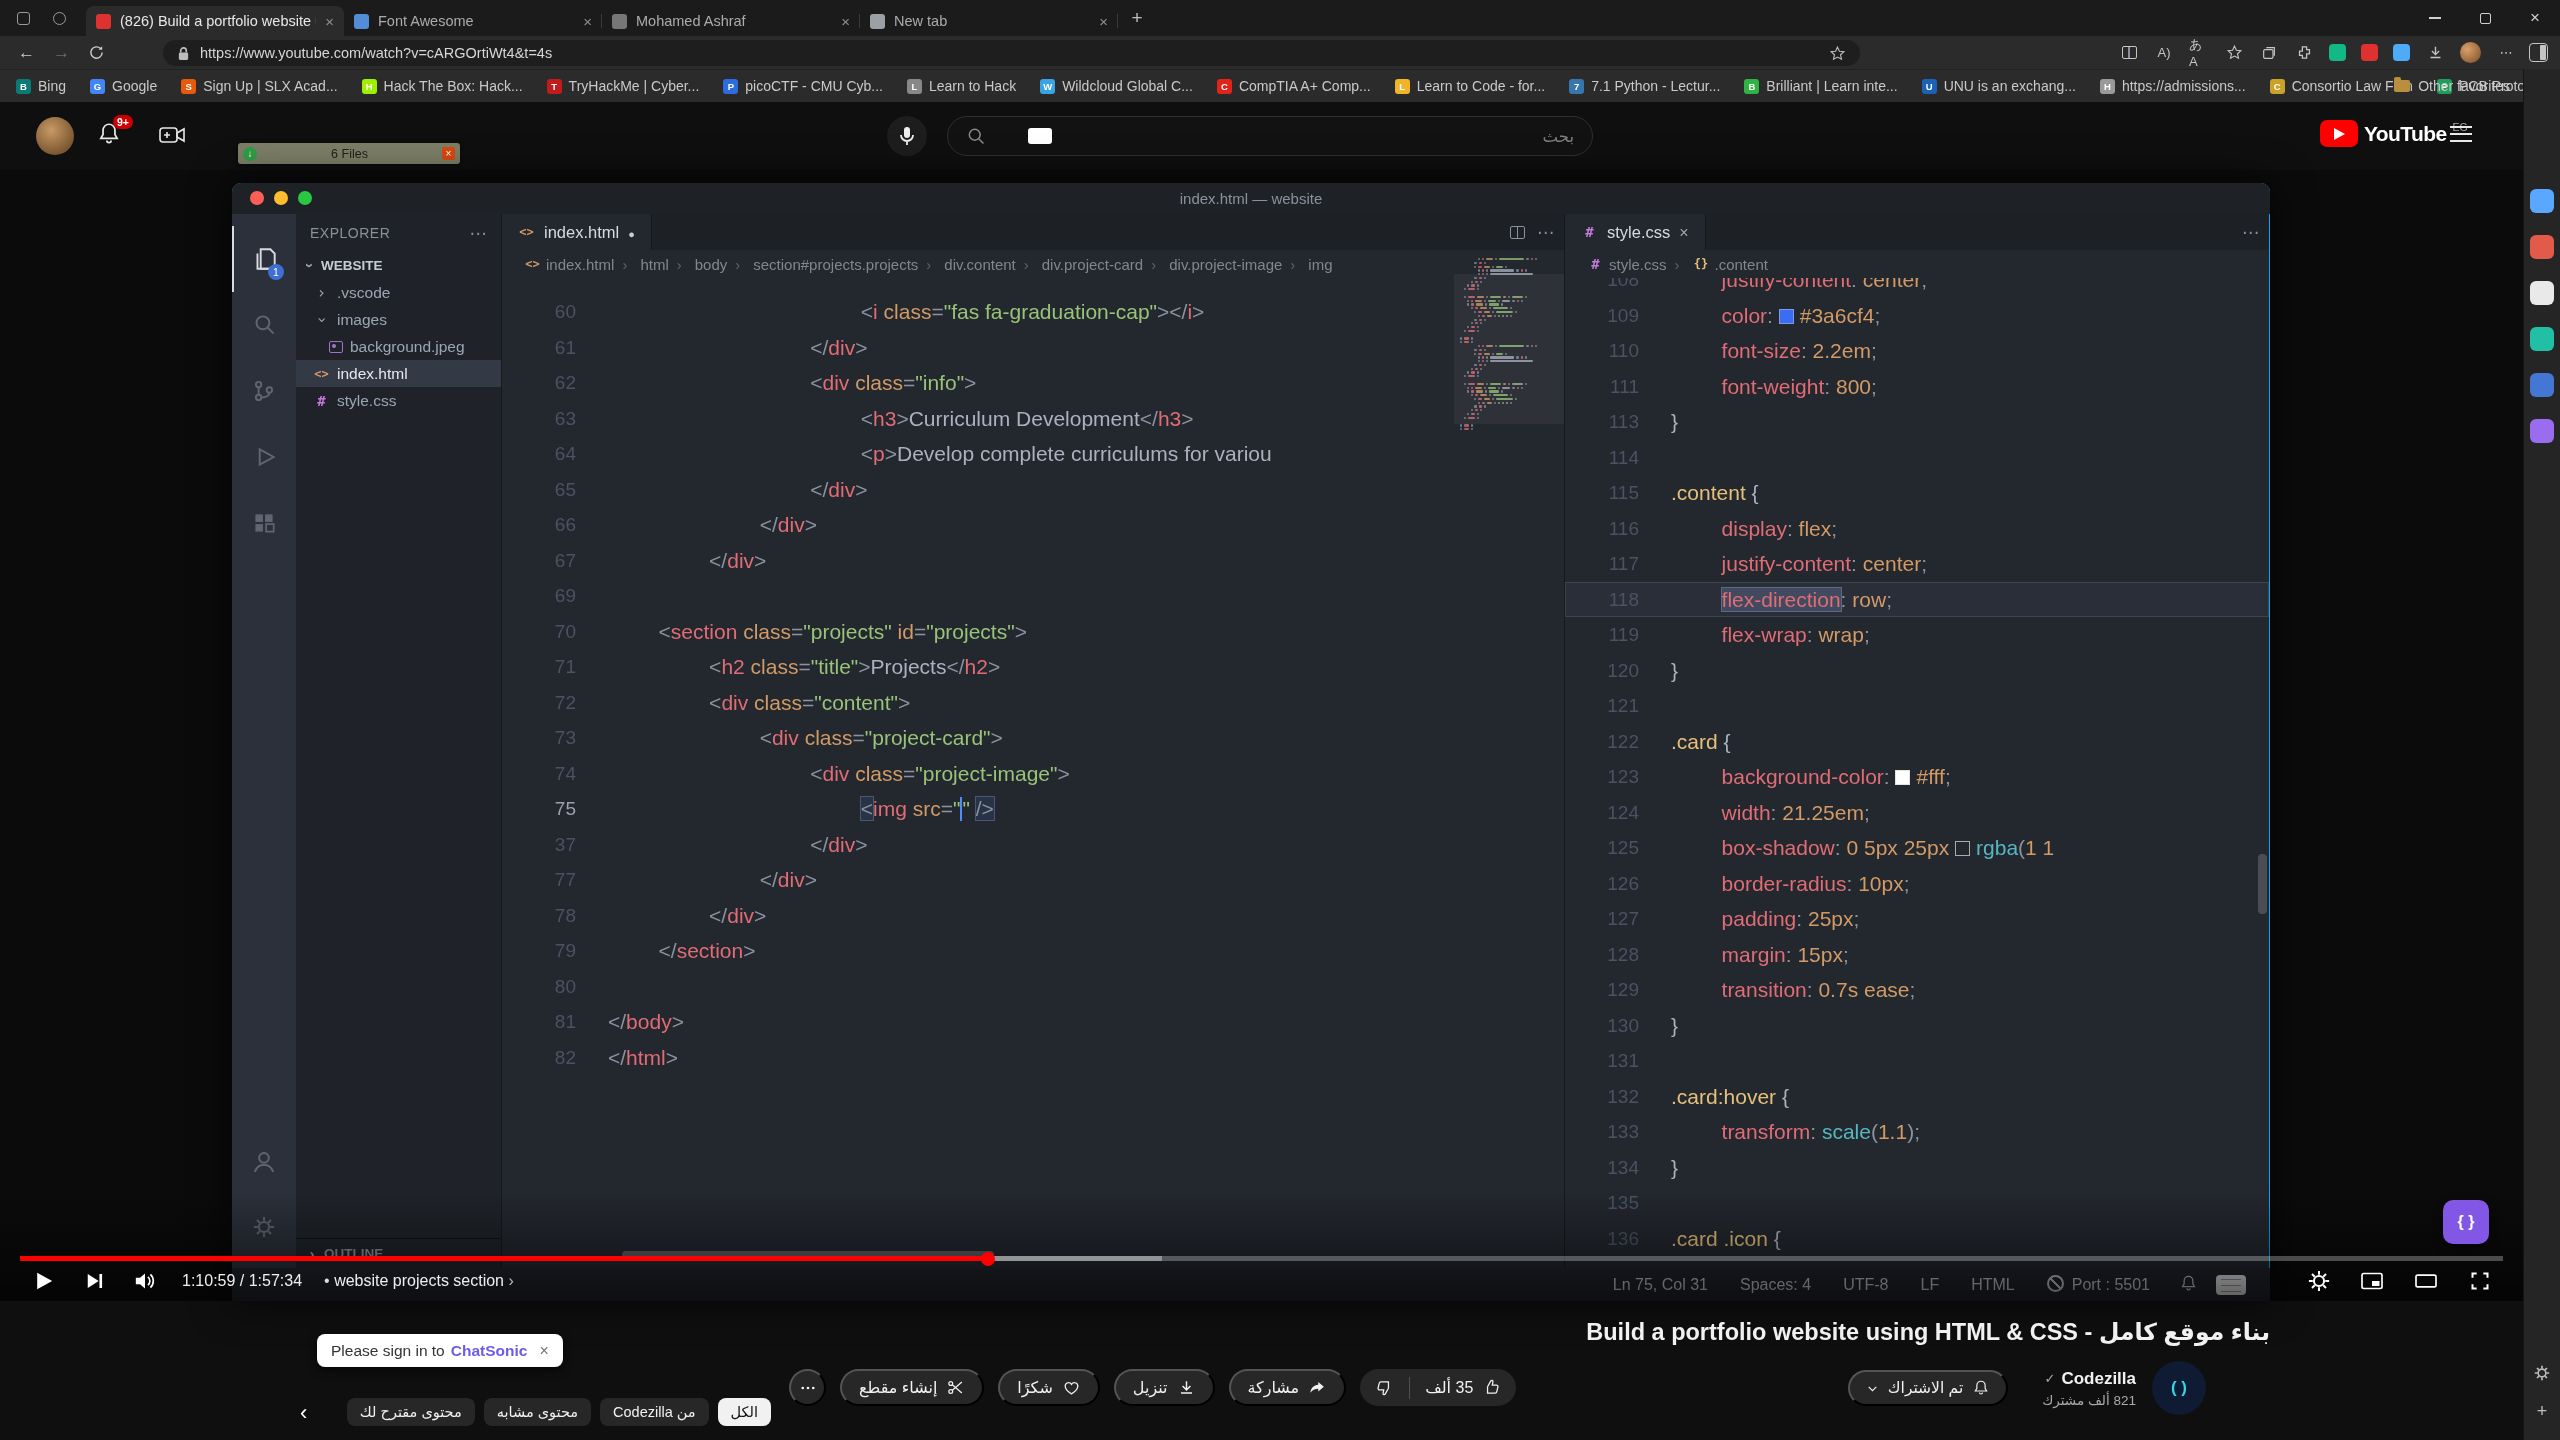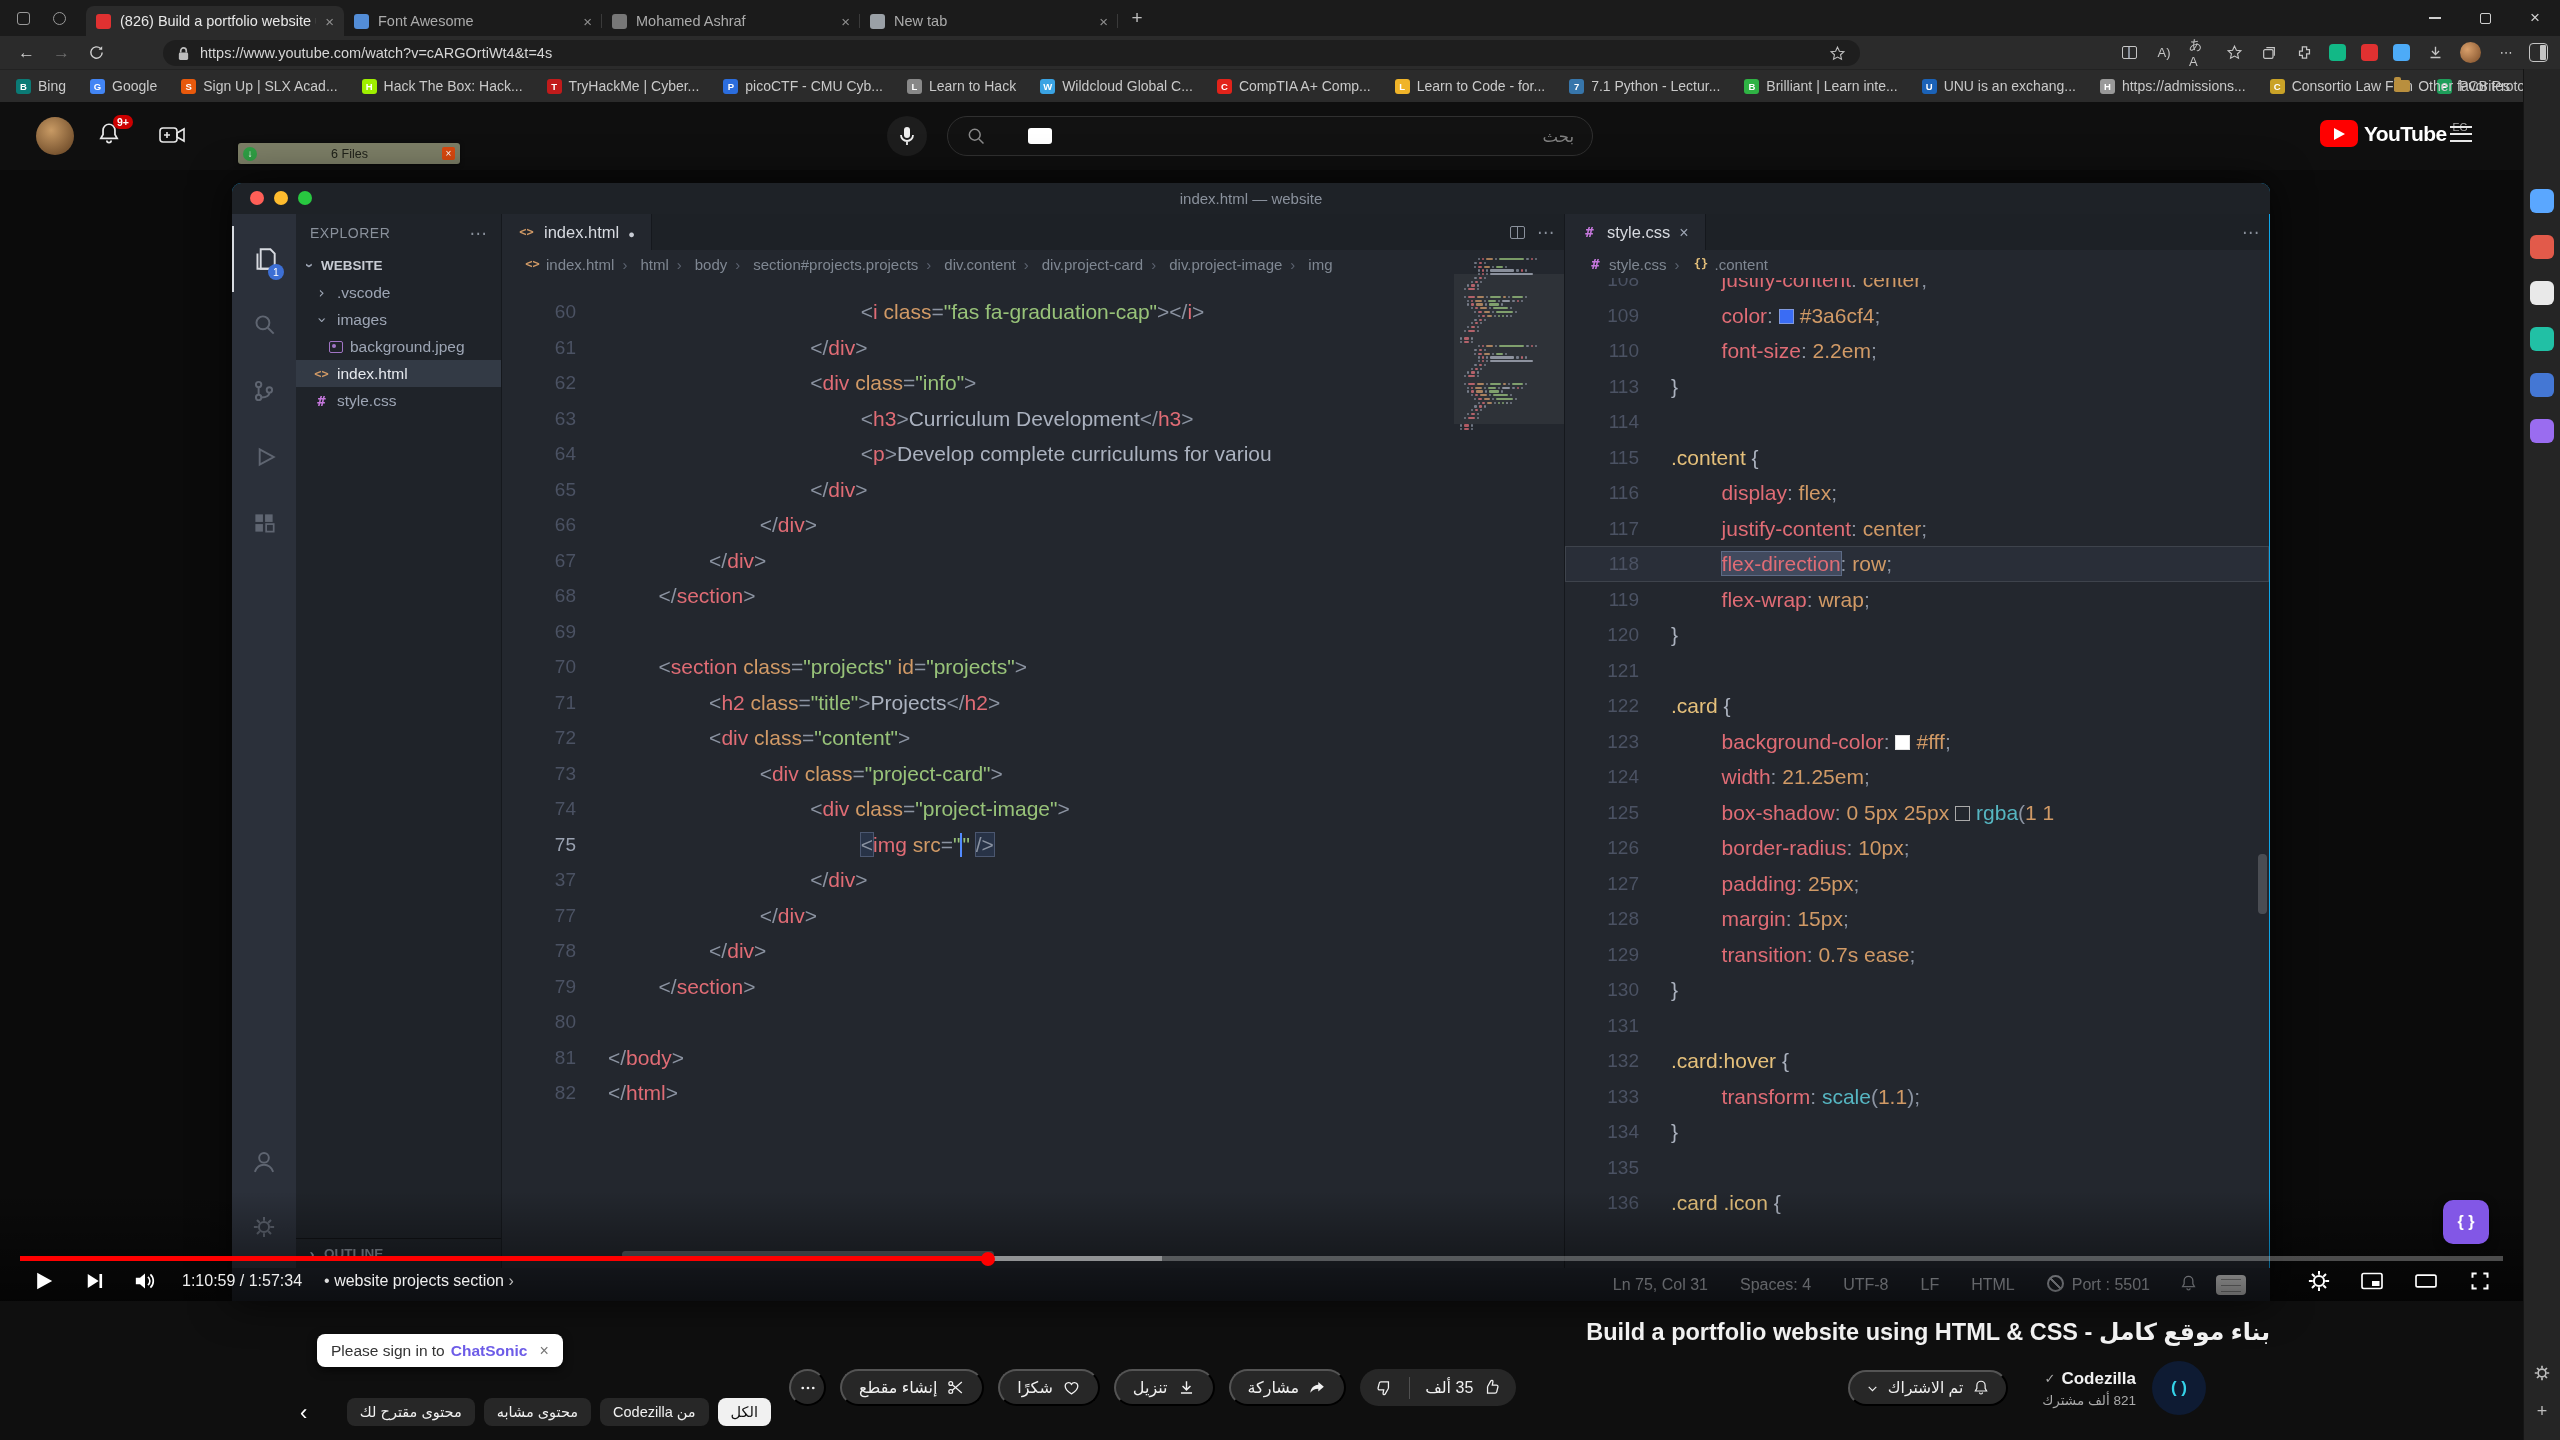--- a/index.html
+++ b/index.html
@@ -596,21 +596,20 @@
           <div class="codewrap" id="code1">
               <div class="inner">
                 <div class="cl"><span class="ln">60</span><span class="code" style="padding-left: 284.8px;"><span class="tk-p">&lt;</span><span class="tk-t">i</span><span class="tk-a"> class</span><span class="tk-p">=</span><span class="tk-s">"fas fa-graduation-cap"</span><span class="tk-p">&gt;&lt;/</span><span class="tk-t">i</span><span class="tk-p">&gt;</span></span></div>
                 <div class="cl"><span class="ln">61</span><span class="code" style="padding-left: 234.24px;"><span class="tk-p">&lt;/</span><span class="tk-t">div</span><span class="tk-p">&gt;</span></span></div>
                 <div class="cl"><span class="ln">62</span><span class="code" style="padding-left: 234.24px;"><span class="tk-p">&lt;</span><span class="tk-t">div</span><span class="tk-a"> class</span><span class="tk-p">=</span><span class="tk-s">"info"</span><span class="tk-p">&gt;</span></span></div>
                 <div class="cl"><span class="ln">63</span><span class="code" style="padding-left: 284.8px;"><span class="tk-p">&lt;</span><span class="tk-t">h3</span><span class="tk-p">&gt;</span><span class="tk-x">Curriculum Development</span><span class="tk-p">&lt;/</span><span class="tk-t">h3</span><span class="tk-p">&gt;</span></span></div>
                 <div class="cl"><span class="ln">64</span><span class="code" style="padding-left: 284.8px;"><span class="tk-p">&lt;</span><span class="tk-t">p</span><span class="tk-p">&gt;</span><span class="tk-x">Develop complete curriculums for variou</span></span></div>
                 <div class="cl"><span class="ln">65</span><span class="code" style="padding-left: 234.24px;"><span class="tk-p">&lt;/</span><span class="tk-t">div</span><span class="tk-p">&gt;</span></span></div>
                 <div class="cl"><span class="ln">66</span><span class="code" style="padding-left: 183.68px;"><span class="tk-p">&lt;/</span><span class="tk-t">div</span><span class="tk-p">&gt;</span></span></div>
                 <div class="cl"><span class="ln">67</span><span class="code" style="padding-left: 133.12px;"><span class="tk-p">&lt;/</span><span class="tk-t">div</span><span class="tk-p">&gt;</span></span></div>
-                <div class="cl"><span class="ln">68</span><span class="code" style="padding-left: 82.56px;"><span class="tk-p">&lt;/</span><span class="tk-t">section</span><span class="tk-p">&gt;</span></span></div>
                 <div class="cl"><span class="ln">69</span><span class="code" style="padding-left: 32px;"></span></div>
                 <div class="cl"><span class="ln">70</span><span class="code" style="padding-left: 82.56px;"><span class="tk-p">&lt;</span><span class="tk-t">section</span><span class="tk-a"> class</span><span class="tk-p">=</span><span class="tk-s">"projects"</span><span class="tk-a"> id</span><span class="tk-p">=</span><span class="tk-s">"projects"</span><span class="tk-p">&gt;</span></span></div>
                 <div class="cl"><span class="ln">71</span><span class="code" style="padding-left: 133.12px;"><span class="tk-p">&lt;</span><span class="tk-t">h2</span><span class="tk-a"> class</span><span class="tk-p">=</span><span class="tk-s">"title"</span><span class="tk-p">&gt;</span><span class="tk-x">Projects</span><span class="tk-p">&lt;/</span><span class="tk-t">h2</span><span class="tk-p">&gt;</span></span></div>
                 <div class="cl"><span class="ln">72</span><span class="code" style="padding-left: 133.12px;"><span class="tk-p">&lt;</span><span class="tk-t">div</span><span class="tk-a"> class</span><span class="tk-p">=</span><span class="tk-s">"content"</span><span class="tk-p">&gt;</span></span></div>
                 <div class="cl"><span class="ln">73</span><span class="code" style="padding-left: 183.68px;"><span class="tk-p">&lt;</span><span class="tk-t">div</span><span class="tk-a"> class</span><span class="tk-p">=</span><span class="tk-s">"project-card"</span><span class="tk-p">&gt;</span></span></div>
                 <div class="cl"><span class="ln">74</span><span class="code" style="padding-left: 234.24px;"><span class="tk-p">&lt;</span><span class="tk-t">div</span><span class="tk-a"> class</span><span class="tk-p">=</span><span class="tk-s">"project-image"</span><span class="tk-p">&gt;</span></span></div>
                 <div class="cl"><span class="ln ln-cur">75</span><span class="code" style="padding-left: 284.8px;"><span class="tk-pb">&lt;</span><span class="tk-t">img</span><span class="tk-a"> src</span><span class="tk-p">=</span><span class="tk-s">"</span><span class="cursor"></span><span class="tk-s">"</span><span class="tk-x"> </span><span class="tk-pb">/&gt;</span></span></div>
                 <div class="cl"><span class="ln">37</span><span class="code" style="padding-left: 234.24px;"><span class="tk-p">&lt;/</span><span class="tk-t">div</span><span class="tk-p">&gt;</span></span></div>
                 <div class="cl"><span class="ln">77</span><span class="code" style="padding-left: 183.68px;"><span class="tk-p">&lt;/</span><span class="tk-t">div</span><span class="tk-p">&gt;</span></span></div>
                 <div class="cl"><span class="ln">78</span><span class="code" style="padding-left: 133.12px;"><span class="tk-p">&lt;/</span><span class="tk-t">div</span><span class="tk-p">&gt;</span></span></div>
@@ -939,20 +938,21 @@
               <span class="crumb">
                 <span class="fico ico-sym"></span>
                 <span>.content</span>
               </span>
             </div>
           <div class="codewrap" id="code2">
               <div class="inner">
                 <div class="cl"><span class="ln">108</span><span class="code" style="padding-left: 82.56px;"><span class="tk-pr">justify-content</span><span class="tk-p">: </span><span class="tk-v">center</span><span class="tk-p">;</span></span></div>
                 <div class="cl"><span class="ln">109</span><span class="code" style="padding-left: 82.56px;"><span class="tk-pr">color</span><span class="tk-p">: </span><span class="sw" style="background: rgb(58, 108, 244);"></span><span class="tk-v">#3a6cf4</span><span class="tk-p">;</span></span></div>
                 <div class="cl"><span class="ln">110</span><span class="code" style="padding-left: 82.56px;"><span class="tk-pr">font-size</span><span class="tk-p">: </span><span class="tk-v">2.2em</span><span class="tk-p">;</span></span></div>
+                <div class="cl"><span class="ln">111</span><span class="code" style="padding-left: 82.56px;"><span class="tk-pr">font-weight</span><span class="tk-p">: </span><span class="tk-v">800</span><span class="tk-p">;</span></span></div>
                 <div class="cl"><span class="ln">113</span><span class="code" style="padding-left: 32px;"><span class="tk-br">}</span></span></div>
                 <div class="cl"><span class="ln">114</span><span class="code" style="padding-left: 32px;"></span></div>
                 <div class="cl"><span class="ln">115</span><span class="code" style="padding-left: 32px;"><span class="tk-sel">.content</span><span class="tk-br"> {</span></span></div>
                 <div class="cl"><span class="ln">116</span><span class="code" style="padding-left: 82.56px;"><span class="tk-pr">display</span><span class="tk-p">: </span><span class="tk-v">flex</span><span class="tk-p">;</span></span></div>
                 <div class="cl"><span class="ln">117</span><span class="code" style="padding-left: 82.56px;"><span class="tk-pr">justify-content</span><span class="tk-p">: </span><span class="tk-v">center</span><span class="tk-p">;</span></span></div>
                 <div class="cl cl-hl"><span class="ln">118</span><span class="code" style="padding-left: 82.56px;"><span class="tk-prh">flex-direction</span><span class="tk-p">: </span><span class="tk-v">row</span><span class="tk-p">;</span></span></div>
                 <div class="cl"><span class="ln">119</span><span class="code" style="padding-left: 82.56px;"><span class="tk-pr">flex-wrap</span><span class="tk-p">: </span><span class="tk-v">wrap</span><span class="tk-p">;</span></span></div>
                 <div class="cl"><span class="ln">120</span><span class="code" style="padding-left: 32px;"><span class="tk-br">}</span></span></div>
                 <div class="cl"><span class="ln">121</span><span class="code" style="padding-left: 32px;"></span></div>
                 <div class="cl"><span class="ln">122</span><span class="code" style="padding-left: 32px;"><span class="tk-sel">.card</span><span class="tk-br"> {</span></span></div>

